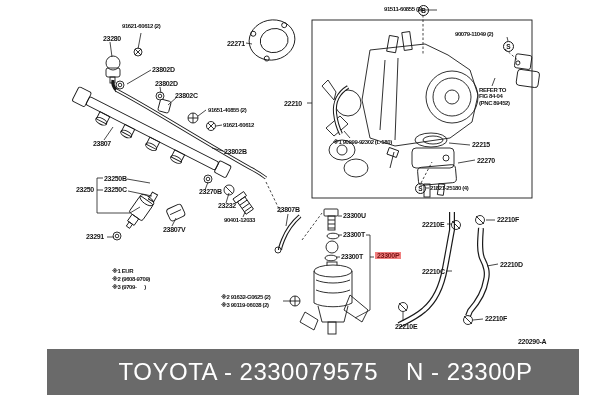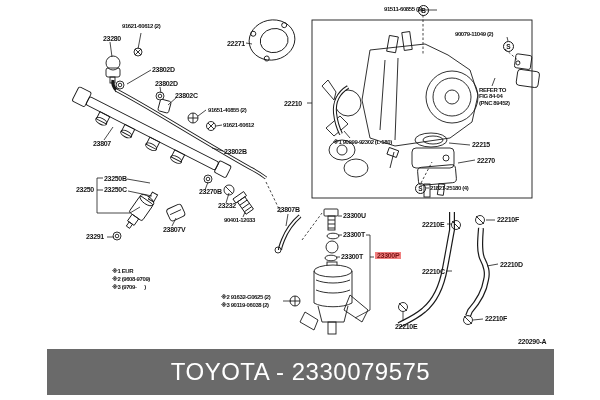--- a/index.html
+++ b/index.html
@@ -7,21 +7,21 @@
          font-family:"Liberation Sans","DejaVu Sans",sans-serif;}
   #art{position:absolute;left:0;top:0;}
   .lbl{position:absolute;font-weight:bold;font-size:7px;line-height:1.05;
        letter-spacing:-0.3px;color:#141414;white-space:pre;}
   .sm{font-size:6px;letter-spacing:-0.4px;}
   .hl{background:var(--hl,#f08080);color:#7a1212;padding:0 2px;}
   .marker{position:absolute;width:9px;height:9px;border:1px solid #141414;border-radius:50%;
           font-size:6.5px;font-weight:bold;color:#141414;text-align:center;line-height:9px;}
   .banner{position:absolute;left:47px;top:349px;width:507px;height:46px;background:#6a6a6a;
           color:#fff;display:flex;align-items:center;justify-content:center;gap:28px;
-          font-size:24px;letter-spacing:0.5px;}
+          font-size:24px;letter-spacing:0.5px;padding-left:25px;}
 </style>
 </head>
 <body>
 
 <div id="stage">
 
   <svg id="art" width="600" height="400" viewBox="0 0 600 400">
     <g fill="none" stroke="#1a1a1a" stroke-width="0.9">
 
       <rect x="312" y="20" width="220" height="178"></rect>
@@ -263,15 +263,16 @@
   <div class="lbl sm" style="left:112px;top:284px">※3 (9709-      )</div>
   <div class="lbl sm" style="left:221px;top:294px">※2 91632-G0625 (2)</div>
   <div class="lbl sm" style="left:221px;top:302px">※3 90119-06038 (2)</div>
 
   <div class="marker" style="left:418px;top:5px">B</div>
   <div class="marker" style="left:503px;top:41px">S</div>
   <div class="marker" style="left:415px;top:183px">S</div>
 
   <div class="banner">
     <span>TOYOTA - 2330079575</span>
+    <span>N - 23300P</span>
   </div>
 
 </div>
 
 </body></html>

